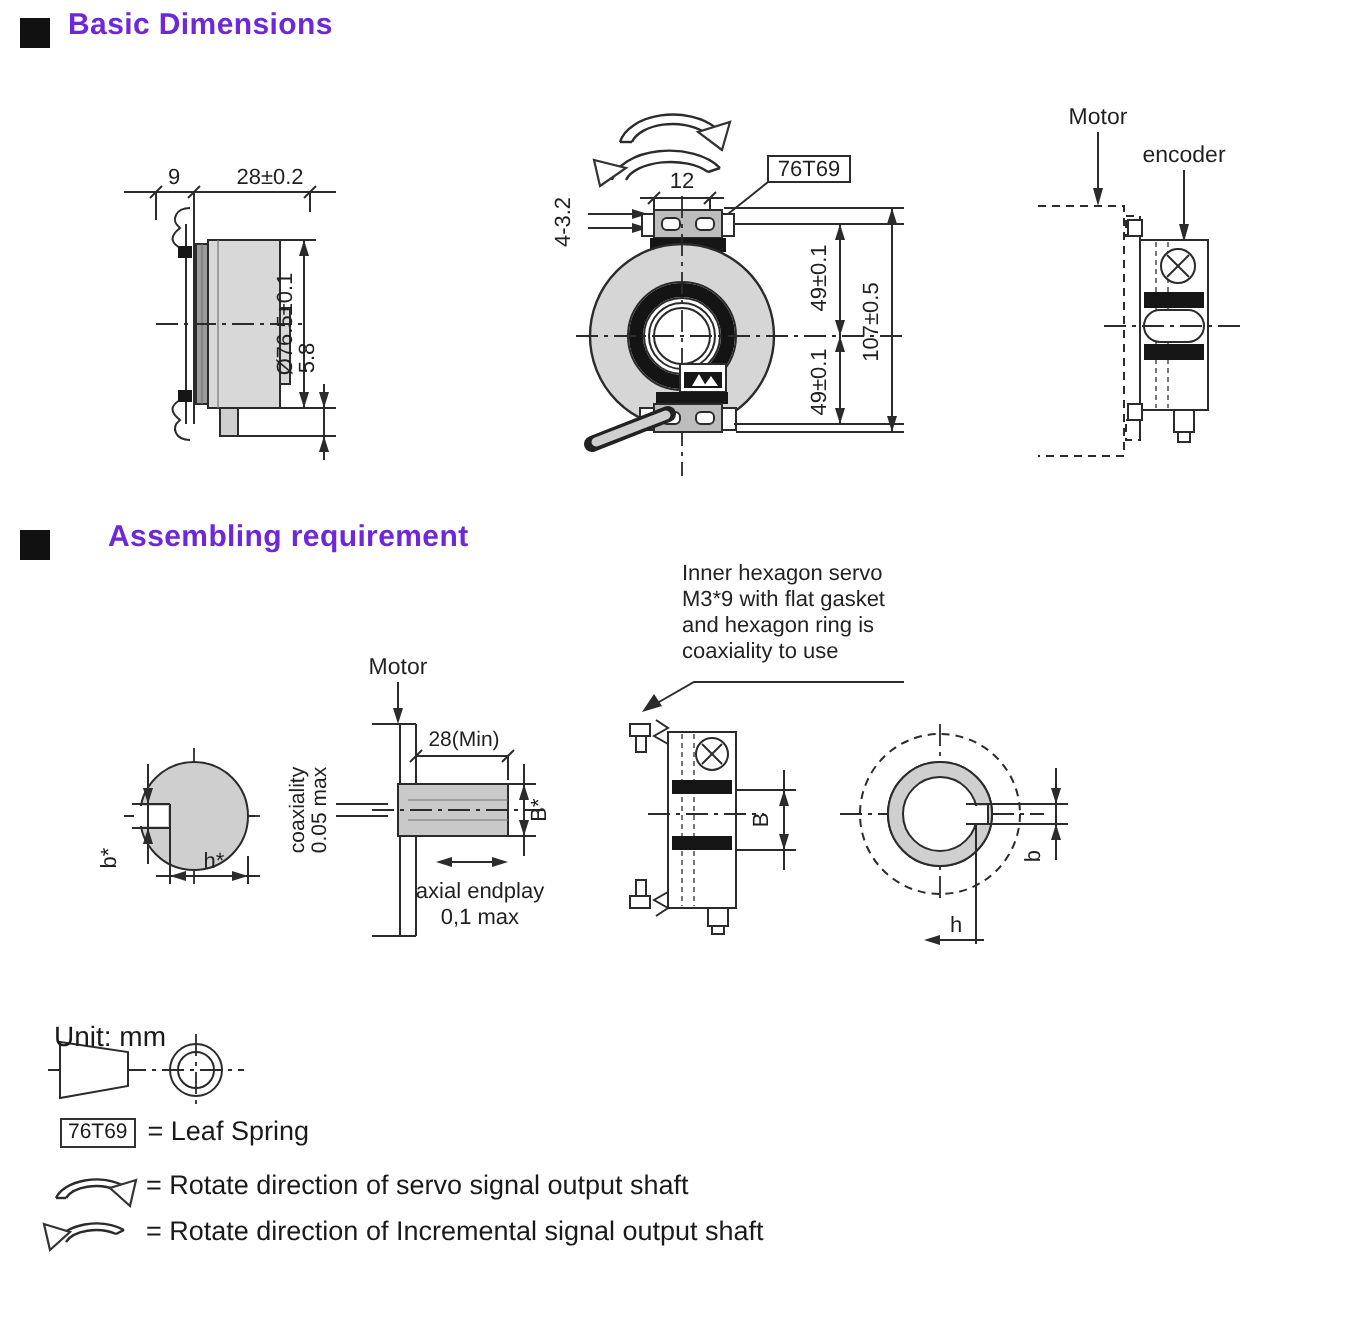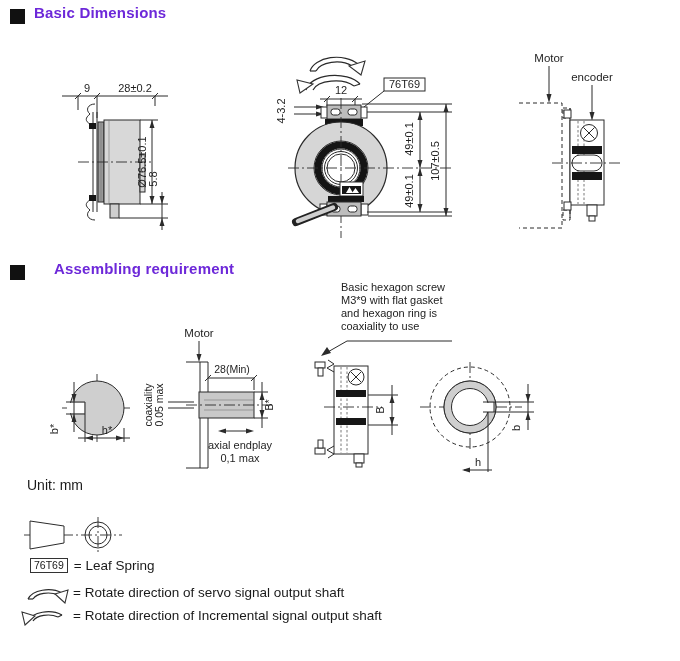--- a/index.html
+++ b/index.html
@@ -378,27 +378,27 @@
     </g>
   </svg>
 
   <span class="bullet" style="left:10px;top:9px;"></span>
   <div class="sec-title" style="left:34px;top:4px;">Basic Dimensions</div>
 
   <span class="bullet" style="left:10px;top:265px;"></span>
   <div class="sec-title" style="left:34px;top:260px;margin-left:20px;">Assembling requirement</div>
 
   <div class="note" style="left:341px;top:281px;width:130px;">
-    <div>Basic hexagon screw</div>
+    <div>Inner hexagon servo</div>
     <div>M3*9 with flat gasket</div>
     <div>and hexagon ring is</div>
     <div>coaxiality to use</div>
   </div>
 
-  <div class="unit-text" style="left:27px;top:477px;">Unit: mm</div>
+  <div class="unit-text" style="left:27px;top:510px;">Unit: mm</div>
 
   <div class="legend-text" style="left:30px;top:558px;">
     <span class="tagbox">76T69</span><span>= Leaf Spring</span>
   </div>
 
   <div class="legend-text" style="left:73px;top:585px;">= Rotate direction of servo signal output shaft</div>
   <div class="legend-text" style="left:73px;top:608px;">= Rotate direction of Incremental signal output shaft</div>
 
 </div>
 

